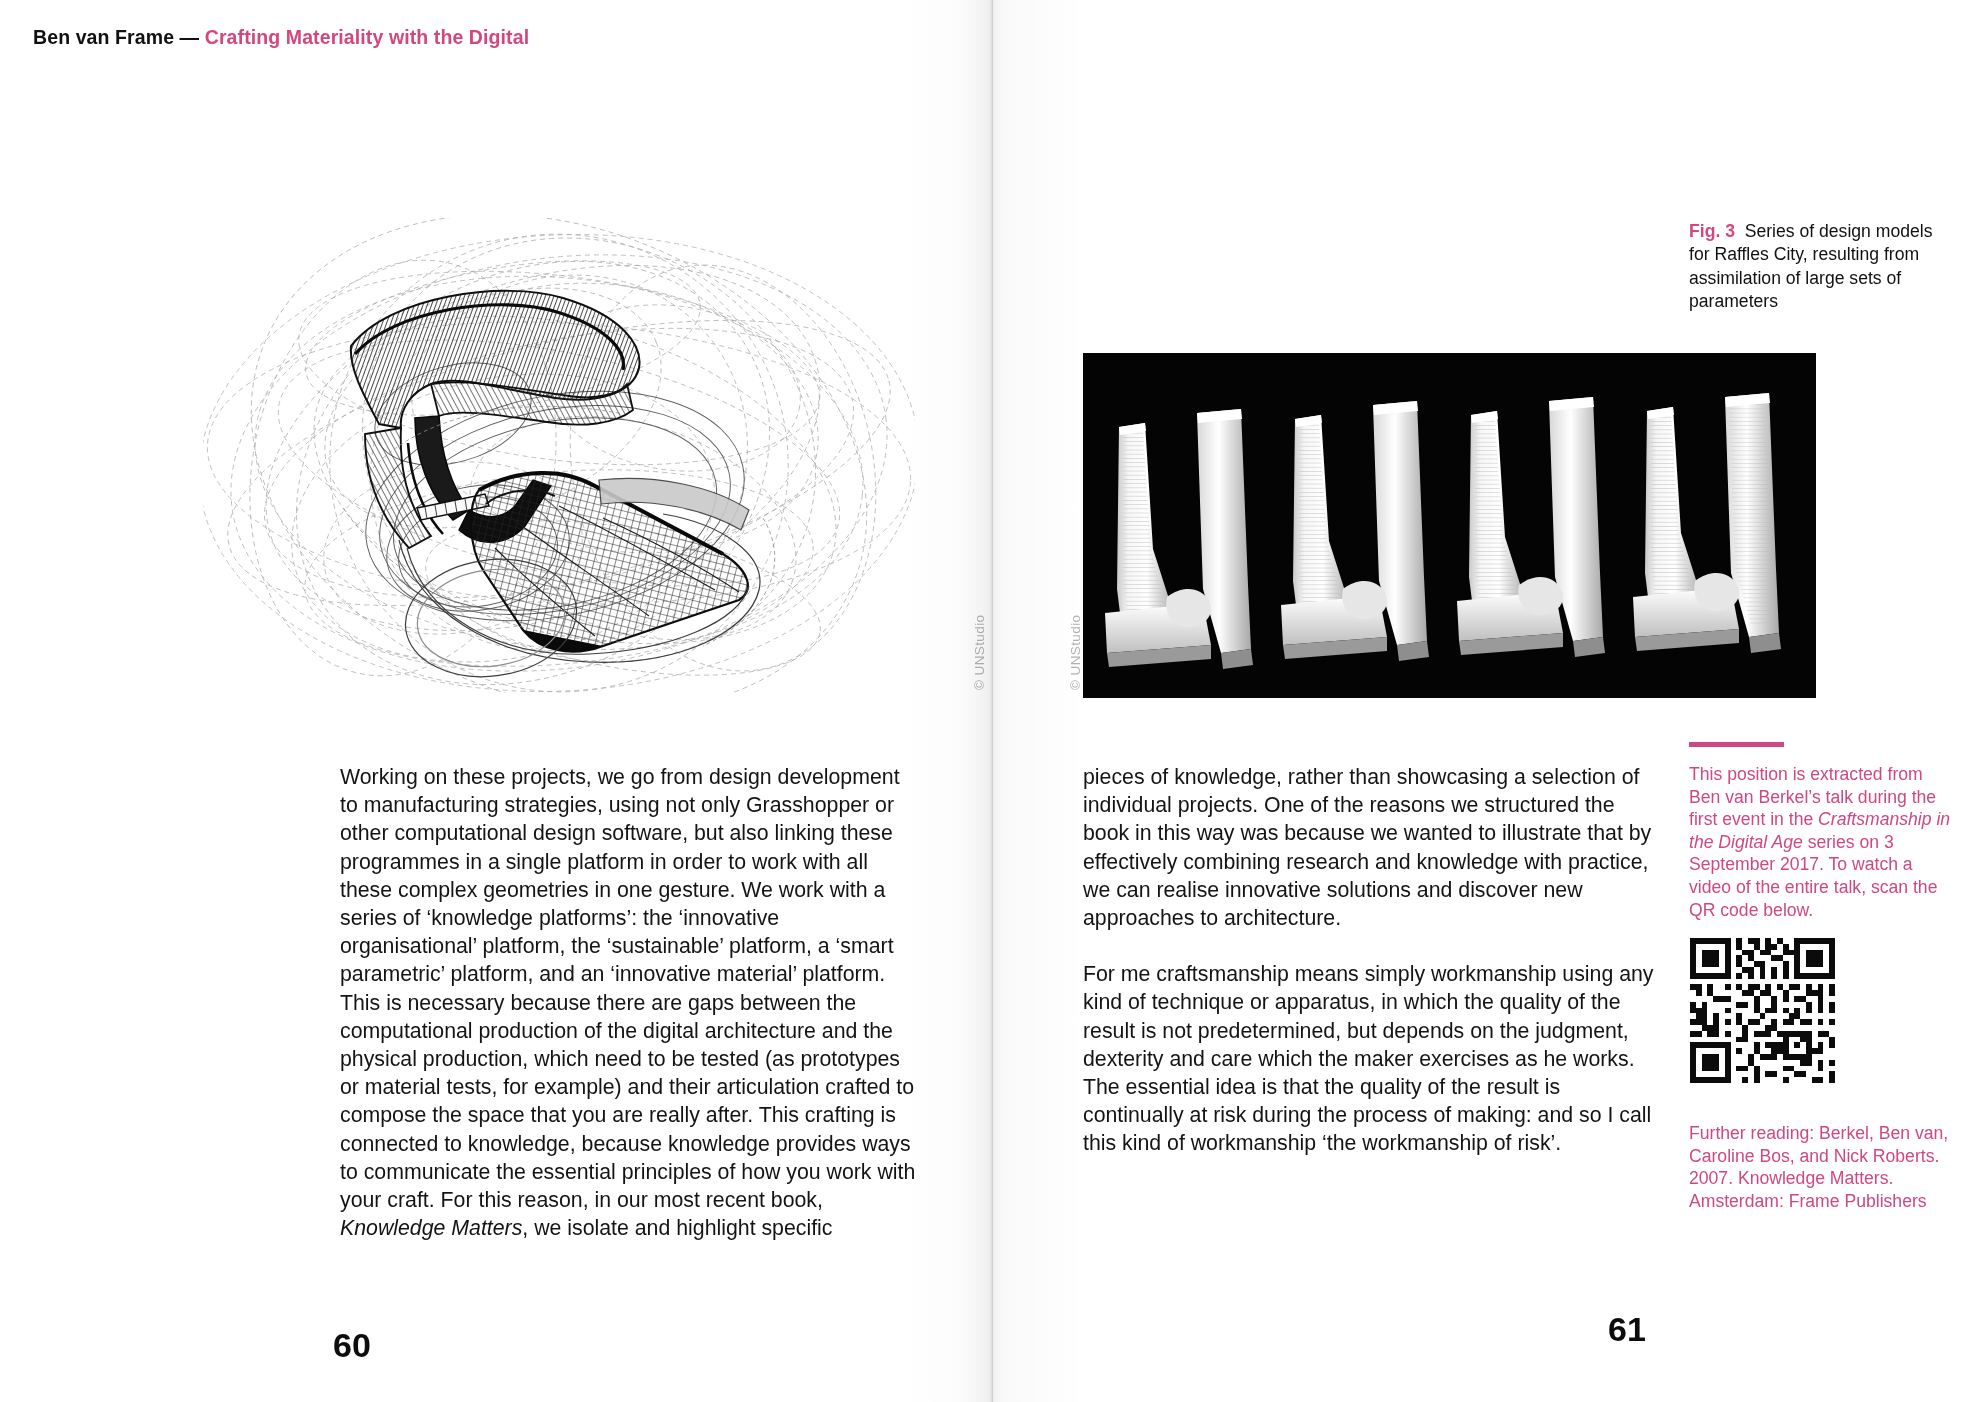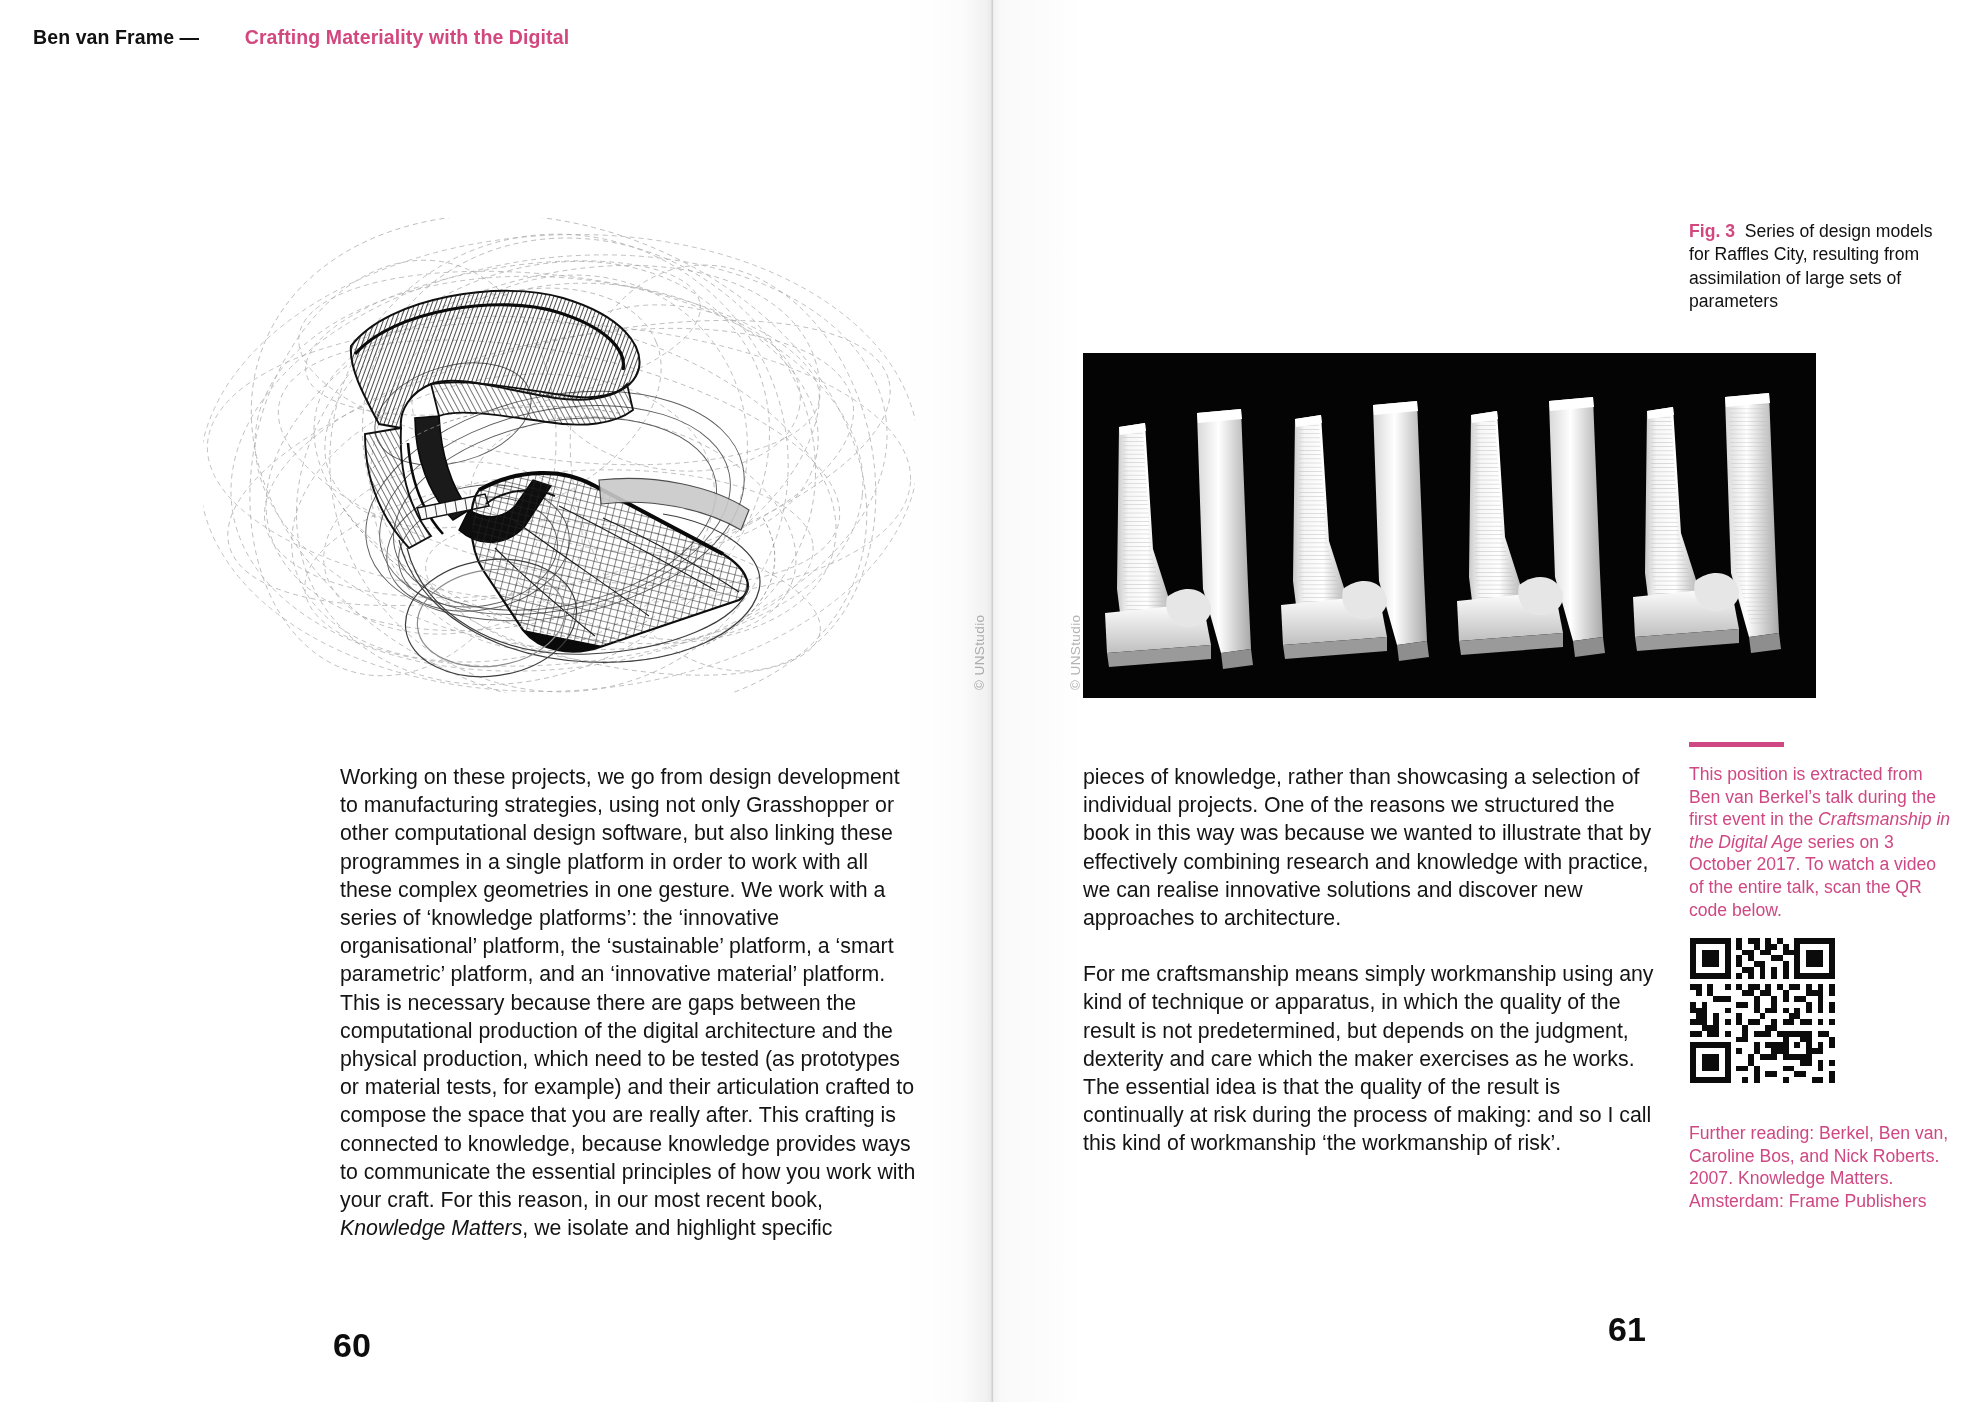--- a/index.html
+++ b/index.html
@@ -29,21 +29,21 @@
       rgba(255,255,255,0) 100%);
     pointer-events:none;
   }
 
   
   .runhead{
     position:absolute;left:33px;top:26px;
     font-size:19.5px;font-weight:700;letter-spacing:0.1px;color:#111;
     white-space:nowrap;
   }
-  .runhead .accent{color:#d3477f;margin-left:40px;}
+  .runhead .accent{color:#d3477f;}
 
   
   .fig2{
     position:absolute;left:203px;top:218px;width:712px;height:475px;
     background:#fff;overflow:hidden;
   }
   .fig2 svg{display:block;width:100%;height:100%;}
 
   
   .fig3{
@@ -323,21 +323,21 @@
   <div class="bodycol col-left">
     <p><span>Working on these projects, we go from design development to manufacturing strategies, using not only Grasshopper or other computational design software, but also linking these programmes in a single platform in order to work with all these complex geometries in one gesture. We work with a series of ‘knowledge platforms’: the ‘innovative organisational’ platform, the ‘sustainable’ platform, a ‘smart parametric’ platform, and an ‘innovative material’ platform. This is necessary because there are gaps between the computational production of the digital architecture and the physical production, which need to be tested (as prototypes or material tests, for example) and their articulation crafted to compose the space that you are really after. This crafting is connected to knowledge, because knowledge provides ways to communicate the essential principles of how you work with your craft. For this reason, in our most recent book, </span><i>Knowledge Matters</i><span>, we isolate and highlight specific</span></p>
   </div>
 
   <div class="bodycol col-right">
     <p>pieces of knowledge, rather than showcasing a selection of individual projects. One of the reasons we structured the book in this way was because we wanted to illustrate that by effectively combining research and knowledge with practice, we can realise innovative solutions and discover new approaches to architecture.</p>
     <p>For me craftsmanship means simply workmanship using any kind of technique or apparatus, in which the quality of the result is not predetermined, but depends on the judgment, dexterity and care which the maker exercises as he works. The essential idea is that the quality of the result is continually at risk during the process of making: and so I call this kind of workmanship ‘the workmanship of risk’.</p>
   </div>
 
   <div class="note-rule"></div>
-  <div class="sidenote"><span>This position is extracted from Ben van Berkel’s talk during the first event in the </span><i>Craftsmanship in the Digital Age</i><span> series on 3 October 2017. To watch a video of the entire talk, scan the QR code below.</span></div>
+  <div class="sidenote"><span>This position is extracted from Ben van Berkel’s talk during the first event in the </span><i>Craftsmanship in the Digital Age</i><span> series on 3 September 2017. To watch a video of the entire talk, scan the QR code below.</span></div>
 
   <div class="qr">
     <svg viewBox="0 0 25 25" shape-rendering="crispEdges" aria-hidden="true">
       <rect width="25" height="25" fill="#ffffff"></rect>
       <g fill="#0b0b0b">
 
         <rect x="0" y="0" width="7" height="1"></rect>
           <rect x="0" y="6" width="7" height="1"></rect>
         <rect x="0" y="0" width="1" height="7"></rect>
           <rect x="6" y="0" width="1" height="7"></rect>

